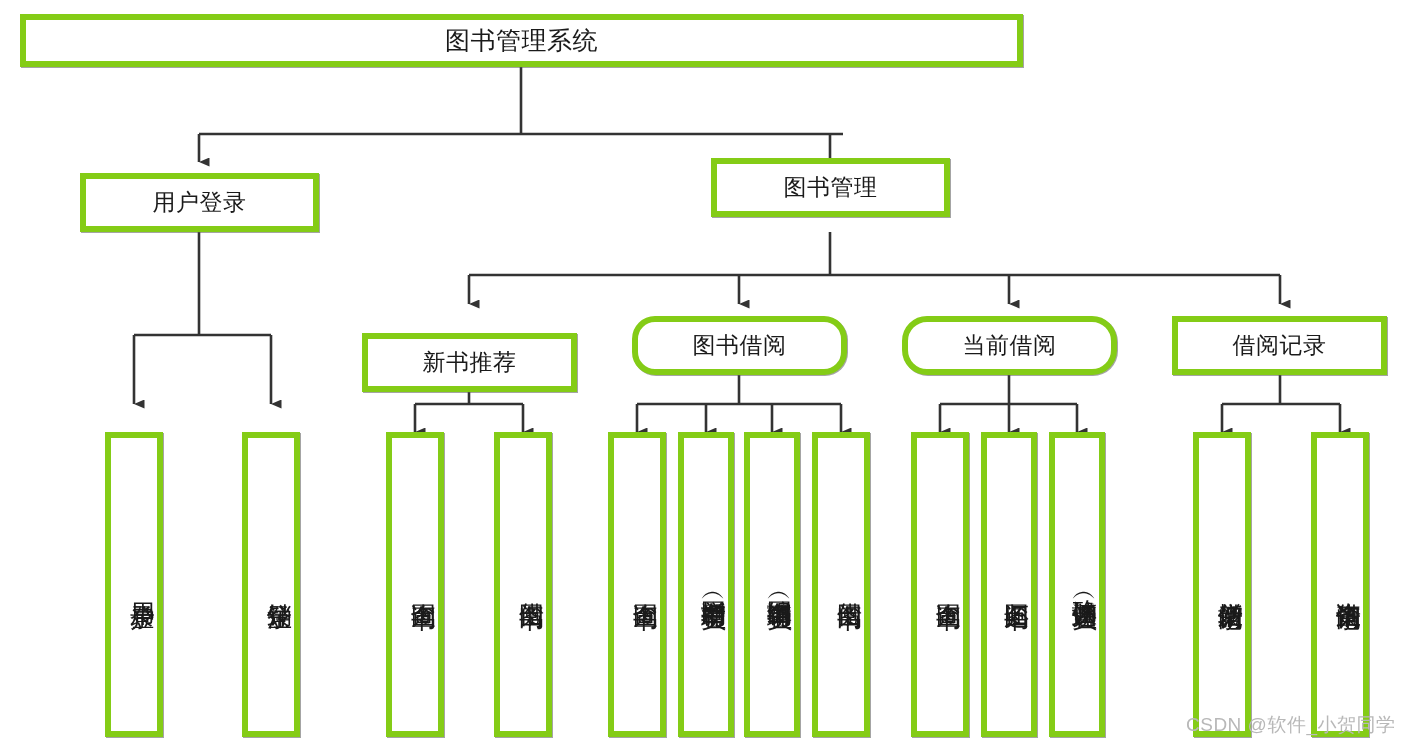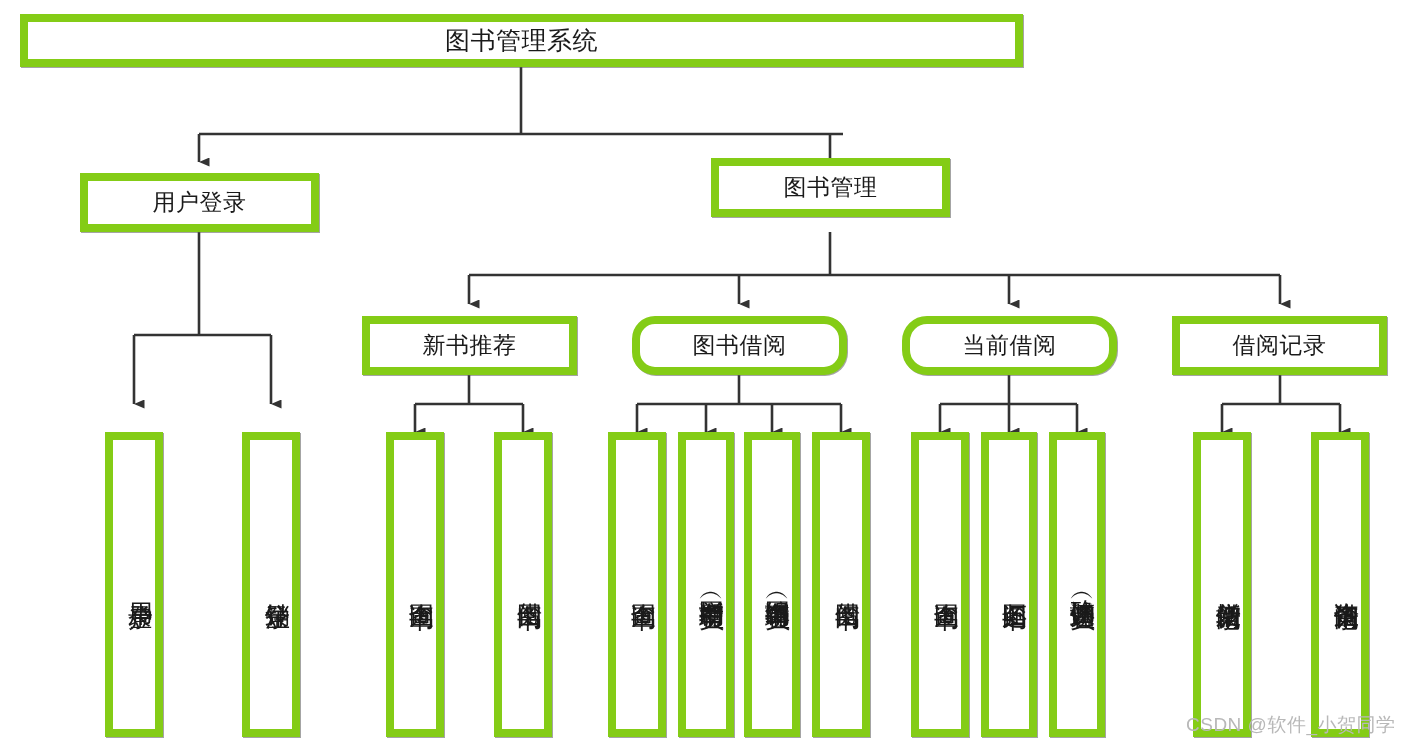--- a/index.html
+++ b/index.html
@@ -22,21 +22,21 @@
     position: absolute;
     left: 0;
     top: 0;
     width: 1405px;
     height: 747px;
     pointer-events: none;
   }
   .node {
     position: absolute;
     box-sizing: border-box;
-    border: 8px solid #84cc16;
+    border: 6px solid #84cc16;
     background: #ffffff;
     display: flex;
     align-items: center;
     justify-content: center;
     text-align: center;
     color: #1a1a1a;
     box-shadow: 1px 1px 0 rgba(90,90,90,0.55);
   }
   .node.h {
     font-size: 23px;
@@ -128,21 +128,21 @@
     <span>图书管理系统</span>
   </div>
 
   <div class="node h" style="left:80px; top:173px; width:239px; height:59px;">
     <span>用户登录</span>
   </div>
   <div class="node h" style="left:711px; top:158px; width:239px; height:59px;">
     <span>图书管理</span>
   </div>
 
-  <div class="node h" style="left:362px; top:316px; width:215px; height:59px;">
+  <div class="node h" style="left:362px; top:333px; width:215px; height:59px;">
     <span>新书推荐</span>
   </div>
   <div class="node h" style="left:632px; top:316px; width:215px; height:59px;border-radius:23px;">
     <span>图书借阅</span>
   </div>
   <div class="node h" style="left:902px; top:316px; width:215px; height:59px;border-radius:25px;">
     <span>当前借阅</span>
   </div>
   <div class="node h" style="left:1172px; top:316px; width:215px; height:59px;">
     <span>借阅记录</span>

